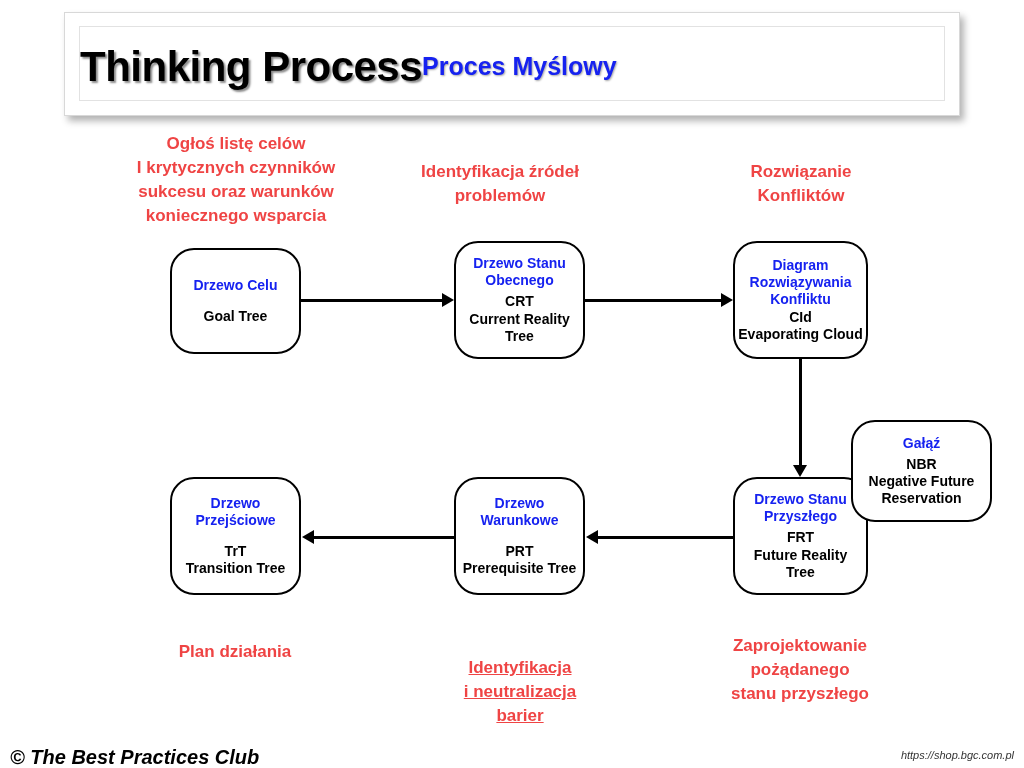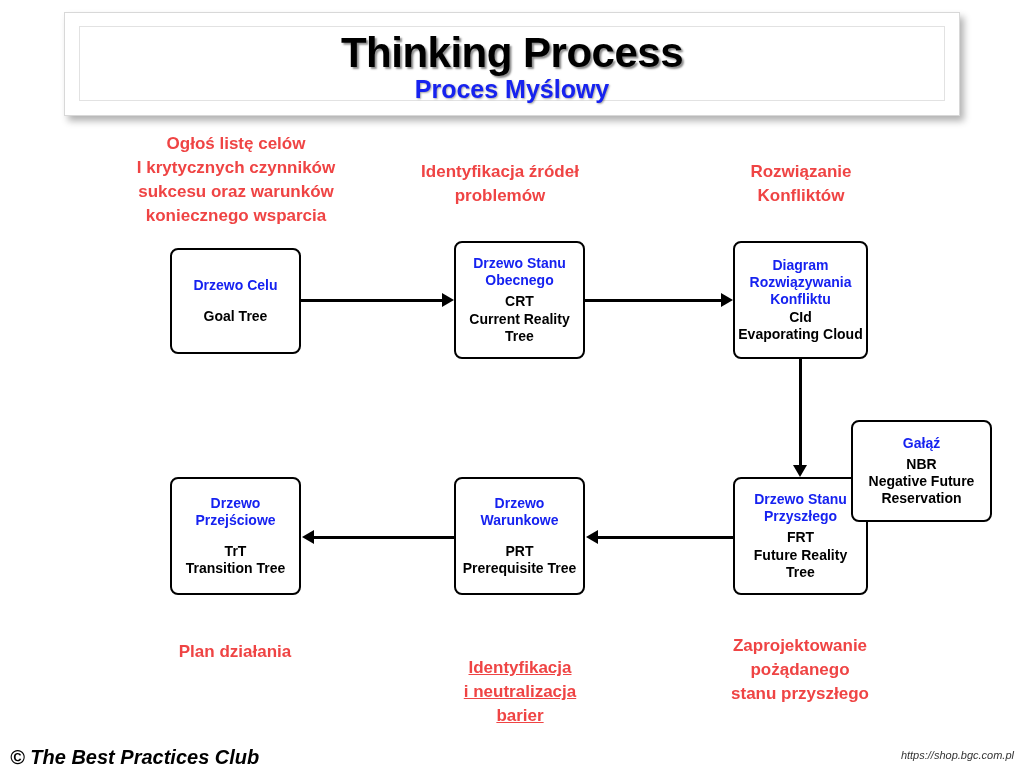--- a/index.html
+++ b/index.html
@@ -31,23 +31,23 @@
   #title-inner {
     position: absolute;
     left: 14px;
     top: 13px;
     right: 14px;
     bottom: 14px;
     border: 1px solid #e2e2e2;
     background: #ffffff;
     box-sizing: border-box;
     display: flex;
-    flex-direction: column;
+    flex-direction: row;
     align-items: center;
-    justify-content: center;
+    justify-content: flex-start;
     padding-top: 6px;
   }
   #title-main {
     font-size: 42px;
     font-weight: bold;
     color: #000000;
     letter-spacing: -0.5px;
     text-shadow: 2px 2px 2px rgba(0,0,0,0.45);
     line-height: 1.08;
   }
@@ -69,21 +69,21 @@
     color: #ef4444;
     line-height: 1.42;
     white-space: pre-line;
   }
 
   
   .node {
     position: absolute;
     box-sizing: border-box;
     border: 2.5px solid #000000;
-    border-radius: 8px;
+    border-radius: 24px;
     background: #ffffff;
     display: flex;
     flex-direction: column;
     align-items: center;
     justify-content: center;
     text-align: center;
     z-index: 5;
   }
   .node .pl {
     color: #1622f0;

